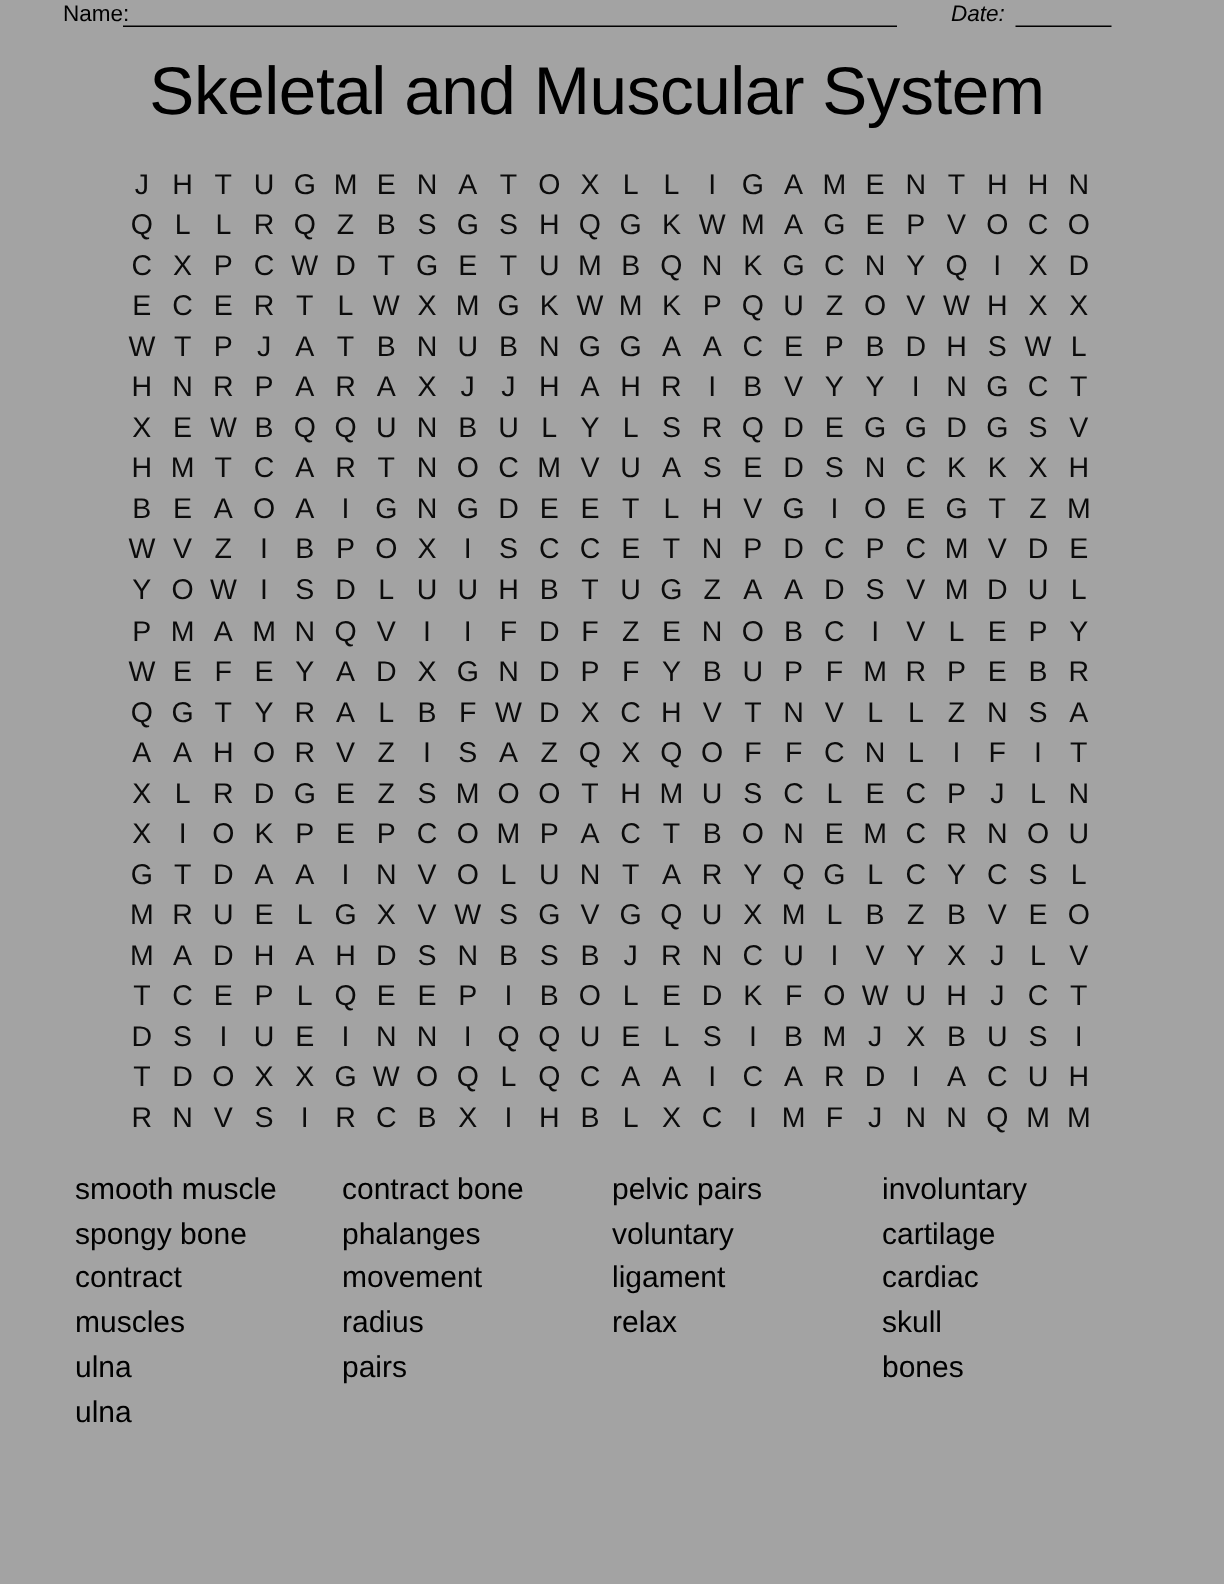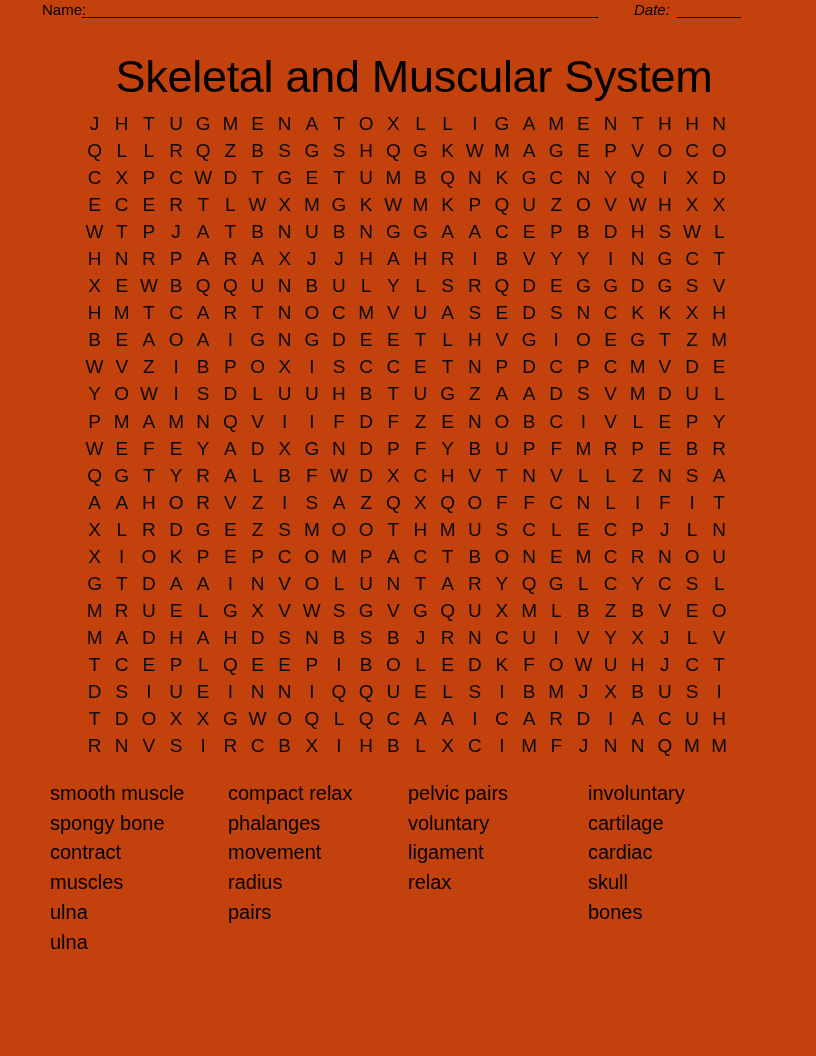--- a/index.html
+++ b/index.html
@@ -4,21 +4,21 @@
 <style>
   html, body {
     margin: 0;
     padding: 0;
     background: #ffffff;
   }
   .page {
     position: relative;
     width: 816px;
     height: 1056px;
-    background: #c2410c;
+    background: #a3a3a3;
     font-family: "Liberation Sans", "DejaVu Sans", sans-serif;
     color: #000000;
     overflow: hidden;
   }
 
   
   .hdr-label {
     position: absolute;
     font-size: 15px;
     line-height: 18px;
@@ -35,21 +35,21 @@
   }
   .name-line { left: 82px; width: 516px; }
   .date-line { left: 677px; width: 64px; }
 
   
   .title {
     position: absolute;
     top: 33px;
     left: 0;
     width: 796px;
-    margin: 16px;
+    margin: 0;
     text-align: center;
     font-size: 45px;
     font-weight: normal;
     letter-spacing: -0.3px;
     color: #000;
     line-height: 56px;
   }
 
   
   .grid {
@@ -734,21 +734,21 @@
   <div class="word-bank">
       <div class="word-col word-col-1">
         <div class="word-item">smooth muscle</div>
         <div class="word-item">spongy bone</div>
         <div class="word-item">contract</div>
         <div class="word-item">muscles</div>
         <div class="word-item">ulna</div>
         <div class="word-item">ulna</div>
       </div>
       <div class="word-col word-col-2">
-        <div class="word-item">compact relax</div>
+        <div class="word-item">contract bone</div>
         <div class="word-item">phalanges</div>
         <div class="word-item">movement</div>
         <div class="word-item">radius</div>
         <div class="word-item">pairs</div>
       </div>
       <div class="word-col word-col-3">
         <div class="word-item">pelvic pairs</div>
         <div class="word-item">voluntary</div>
         <div class="word-item">ligament</div>
         <div class="word-item">relax</div>

